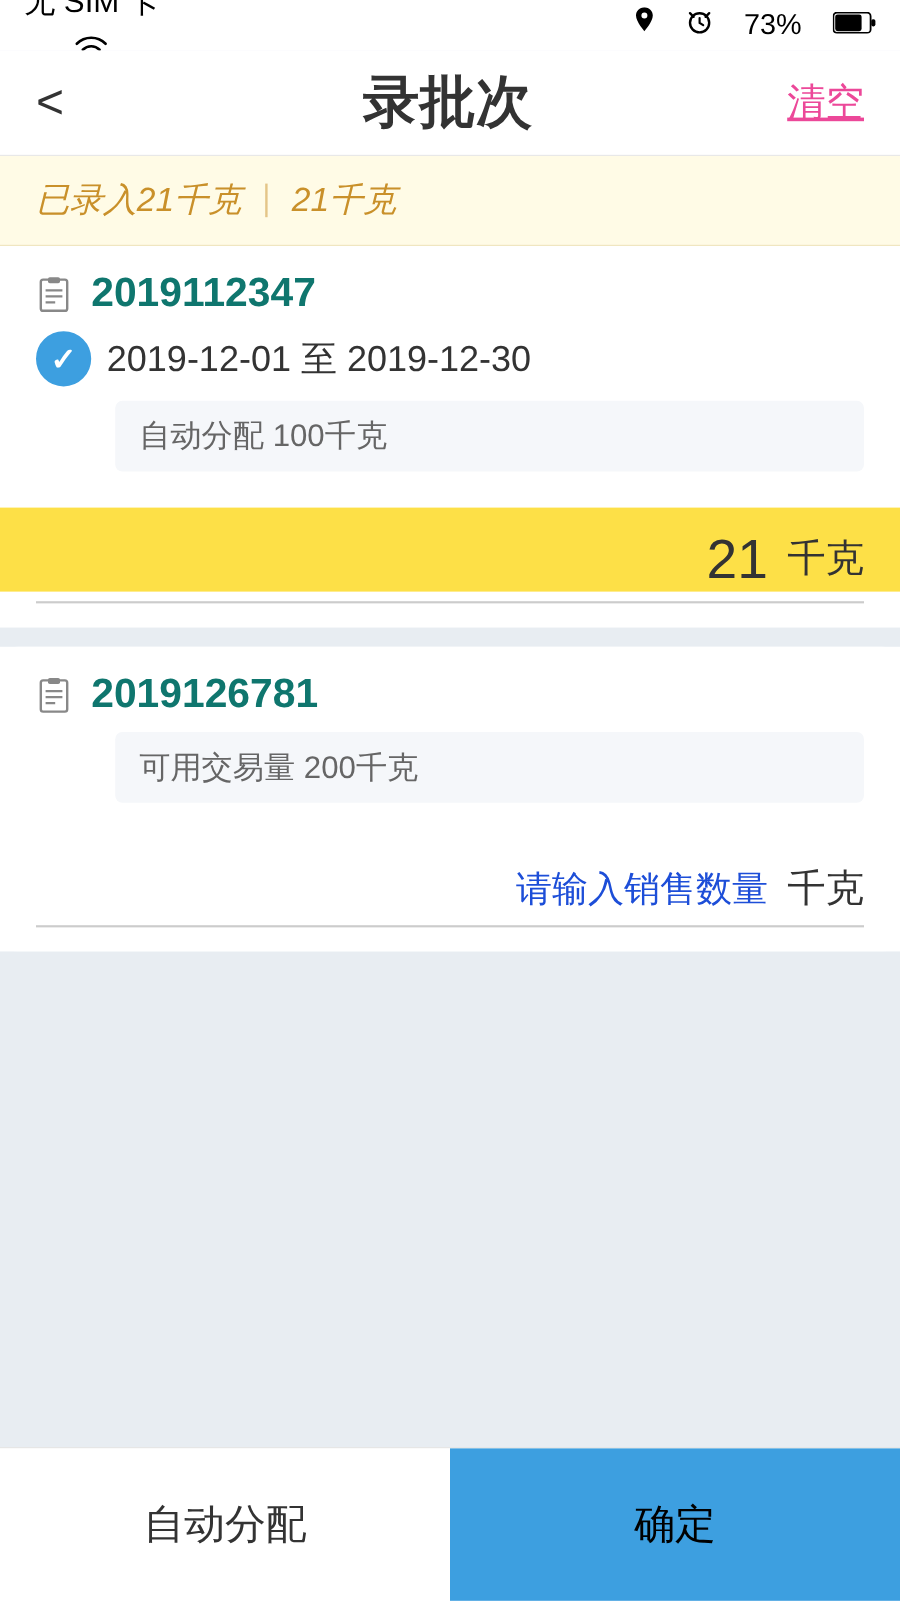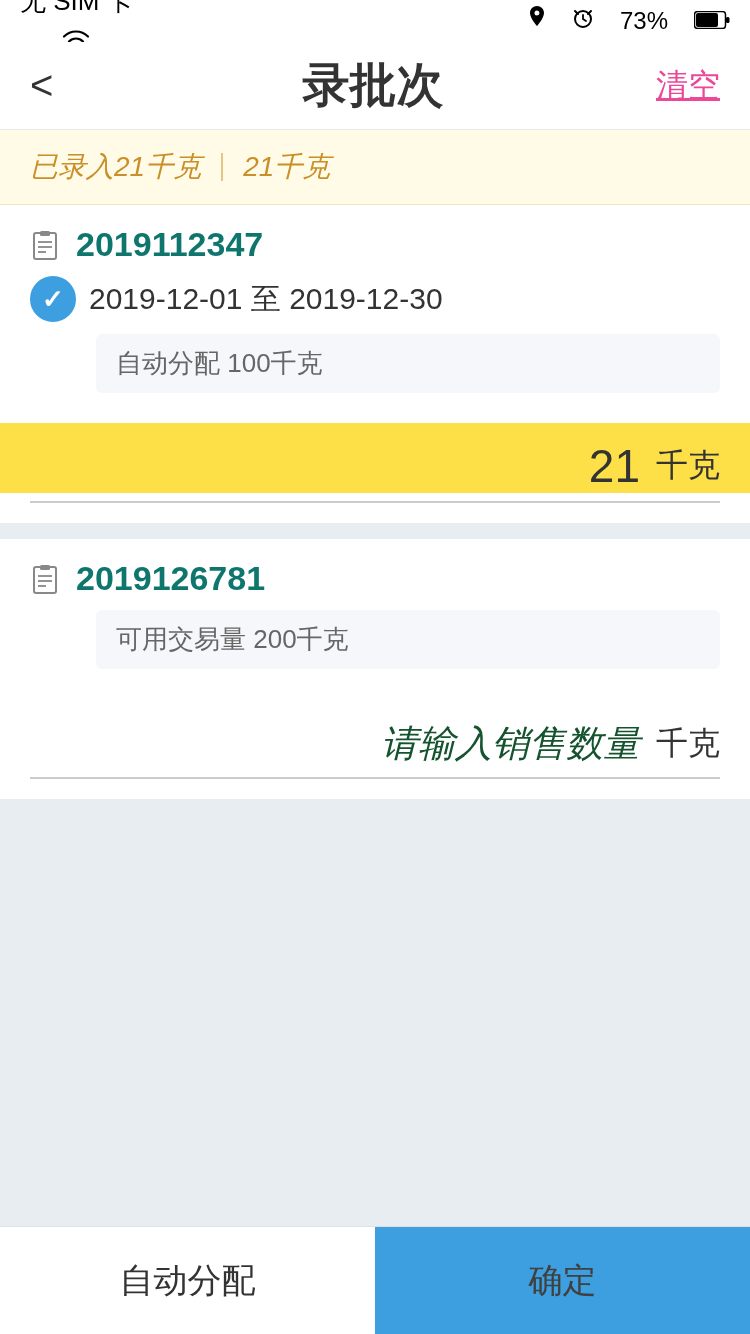--- a/index.html
+++ b/index.html
@@ -208,24 +208,23 @@
 
     
     .input-row {
       display: flex;
       align-items: center;
       justify-content: flex-end;
       padding: 20px 30px 0 30px;
       background: #fff;
     }
     .input-placeholder {
-      font-size: 37px;
-      color: #14532d;
+      font-size: 30px;
+      color: #1d4ed8;
       margin-right: 16px;
-      font-style: italic;
     }
     .input-unit {
       font-size: 32px;
       color: #333;
     }
     .input-underline {
       height: 2px;
       background: #ccc;
       margin: 8px 30px 0 30px;
       width: calc(100% - 60px);
@@ -237,42 +236,42 @@
       flex: 1;
       min-height: 480px;
     }
 
     
     .bottom-bar {
       position: fixed;
       bottom: 0;
       left: 0;
       width: 750px;
-      height: 108px;
+      height: 128px;
       display: flex;
       background: #fff;
       border-top: 1px solid #e0e0e0;
     }
     .btn-auto {
       flex: 1;
       display: flex;
       align-items: center;
       justify-content: center;
       font-size: 34px;
       color: #333;
       background: #fff;
       cursor: pointer;
     }
     .btn-confirm {
       flex: 1;
       display: flex;
       align-items: center;
       justify-content: center;
       font-size: 34px;
-      color: #404040;
+      color: #000000;
       background: #3d9fe0;
       cursor: pointer;
     }
 
     .page-wrapper {
       display: flex;
       flex-direction: column;
       min-height: 1334px;
     }
   </style>

